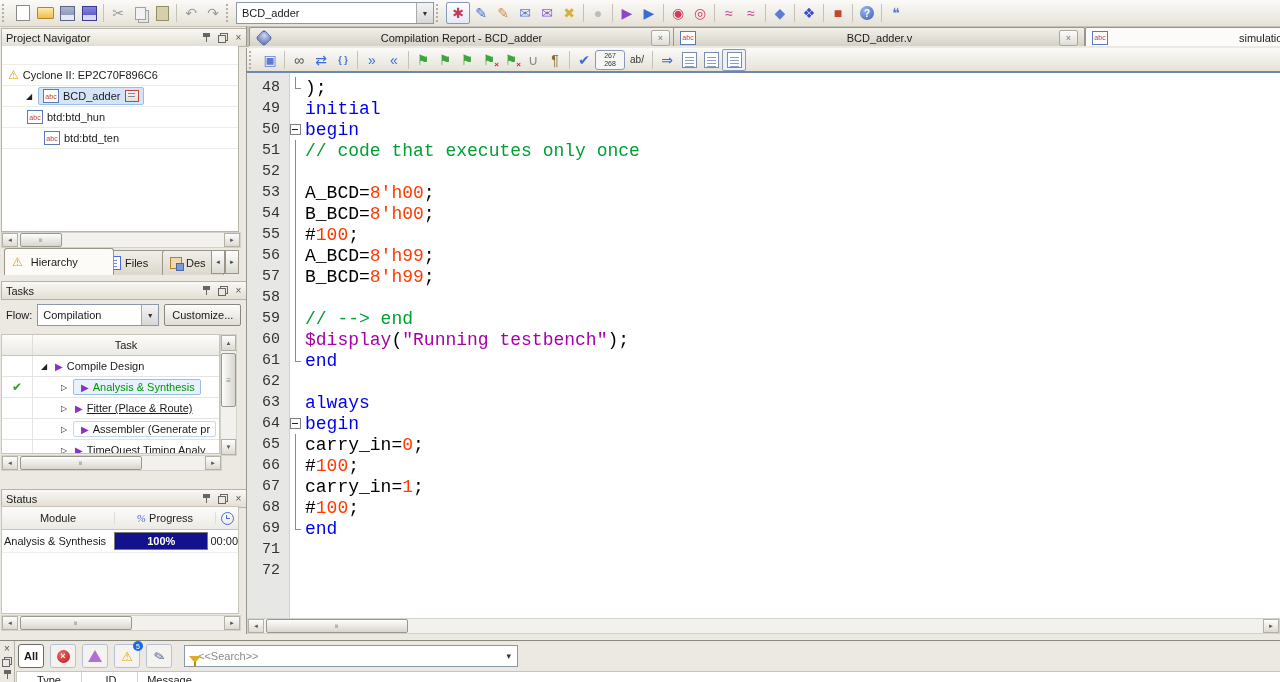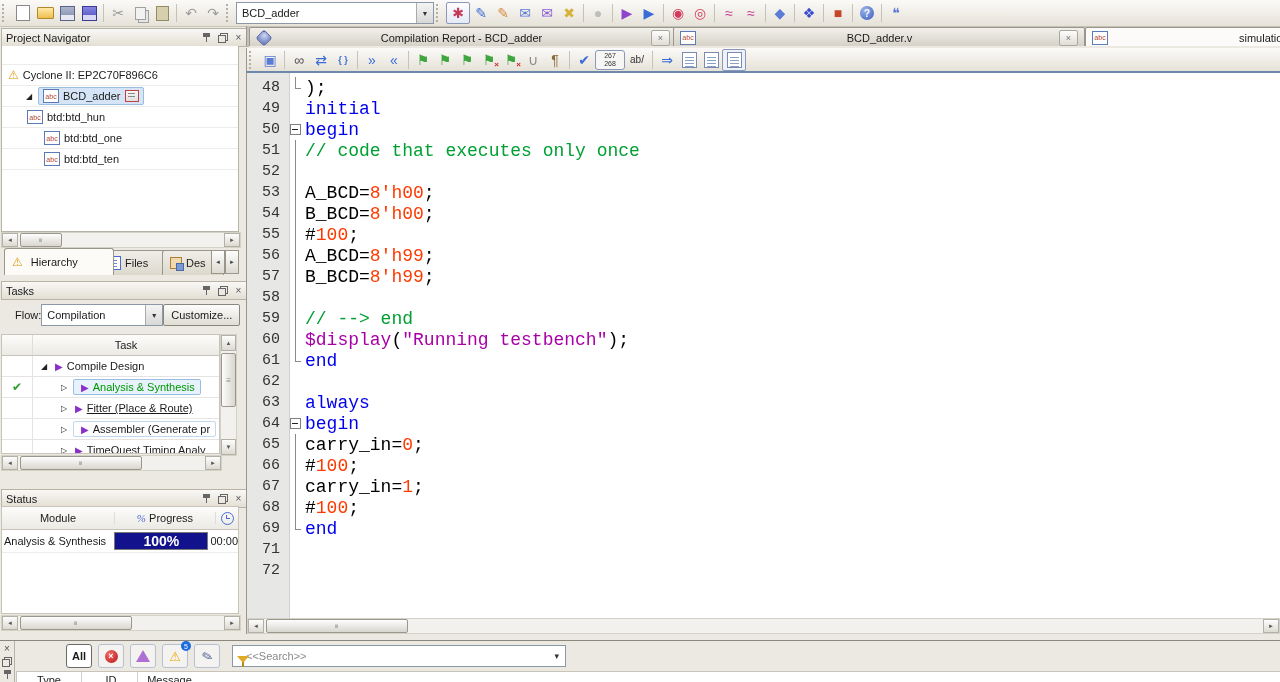--- a/index.html
+++ b/index.html
@@ -91,21 +91,21 @@
   .task-row{height:20px;display:flex;align-items:center;border-bottom:1px solid #e4e4e2;position:relative;}
   .task-check{width:30px;text-align:center;color:#2da02d;font-size:12px;flex:none;border-right:1px solid #e4e4e2;align-self:stretch;display:flex;align-items:center;justify-content:center;}
   .play-g{font-size:10px;margin:0 4px 0 2px;}
   .task-sel{background:#e8f2fc;border:1px solid #9abde2;border-radius:2px;padding:1px 5px;display:inline-flex;align-items:center;}
   .task-sel2{border:1px solid #c2d8ee;border-radius:2px;padding:1px 5px;display:inline-flex;align-items:center;}
   
   .clock-ic{display:inline-block;width:11px;height:11px;border-radius:50%;border:1px solid #4a6bd6;position:relative;}
   .clock-ic::before{content:"";position:absolute;left:4px;top:2px;width:1px;height:4px;background:#4a6bd6;}
   .clock-ic::after{content:"";position:absolute;left:5px;top:5px;width:3px;height:1px;background:#4a6bd6;}
   .pbar{position:relative;height:16px;background:#12128c;border:1px solid #7a7a7a;color:#fff;
-       font-weight:bold;display:flex;align-items:center;justify-content:center;font-size:14px;}
+       font-weight:bold;display:flex;align-items:center;justify-content:center;font-size:11px;}
   
   .etab{position:absolute;top:1px;height:19px;display:flex;align-items:center;gap:6px;padding:0 6px;
        background:linear-gradient(#f2f0ea,#d4d0c6);border:1px solid #9a968c;border-radius:2px 2px 0 0;font-size:11px;}
   .etab.active{background:#fcfbfa;}
   .etab .lbl{flex:1;text-align:center;white-space:nowrap;overflow:hidden;}
   .closebtn{width:17px;height:14px;display:flex;align-items:center;justify-content:center;font-size:9px;color:#777;
        background:linear-gradient(#fdfdfd,#e0ddd4);border:1px solid #aaa79d;border-radius:2px;}
   .gem-ic{display:inline-block;width:10px;height:10px;border-radius:3px;border:1px solid #4a5aa0;
        background:radial-gradient(circle at 35% 30%,#cdd8f2,#5a6bb8);transform:rotate(45deg);margin:0 2px;flex:none;}
   
@@ -119,21 +119,21 @@
   .fold.minus::before{content:"";position:absolute;left:1px;top:5px;width:9px;height:9px;border:1px solid #808080;background:#fff;}
   .fold.minus::after{content:"";position:absolute;left:3px;top:10px;width:6px;height:1px;background:#222;}
   .fold.v::before{content:"";position:absolute;left:6px;top:0;bottom:0;border-left:1px solid #8a8a8a;}
   .fold.end::before{content:"";position:absolute;left:6px;top:0;width:5px;height:11px;border-left:1px solid #8a8a8a;border-bottom:1px solid #8a8a8a;}
   .ct{font-size:18px;white-space:pre;letter-spacing:0;}
   .tok.p{color:#000;} .tok.k{color:#0000ee;} .tok.c{color:#00a033;} .tok.n{color:#ff3a00;} .tok.s2{color:#a800a8;}
   
   #bp{position:absolute;left:0;top:640px;width:1280px;height:42px;background:#ece9e2;border-top:1px solid #8a877d;}
   .fbtn{display:inline-flex;align-items:center;justify-content:center;width:24px;height:22px;
        border:1px solid #b6c2d4;border-radius:3px;background:#f4f3f0;position:relative;vertical-align:middle;}
-  .fbtn.pressed{border:1px solid #6a6a66;background:#fff;font-weight:bold;margin-left:48px;}
+  .fbtn.pressed{border:1px solid #6a6a66;background:#fff;font-weight:bold;}
   .err-ic{width:13px;height:13px;border-radius:50%;background:radial-gradient(circle at 35% 30%,#ef6a6a,#bb1515);
        color:#fff;font-size:9px;font-weight:bold;display:flex;align-items:center;justify-content:center;line-height:13px;}
   .ctri{width:0;height:0;border-left:7px solid transparent;border-right:7px solid transparent;border-bottom:12px solid #b06fd4;}
   .badge{position:absolute;top:-4px;right:-4px;width:10px;height:10px;border-radius:50%;background:#1a6be0;
        color:#fff;font-size:7px;display:flex;align-items:center;justify-content:center;}
   .quill-g{color:#5a6b96;font-size:13px;transform:rotate(-15deg);}
   .funnel{position:relative;width:12px;height:11px;}
   .funnel::before{content:"";position:absolute;left:0;top:0;width:0;height:0;
        border-left:6px solid transparent;border-right:6px solid transparent;border-top:7px solid #ddab28;}
   .funnel::after{content:"";position:absolute;left:5px;top:6px;width:2px;height:5px;background:#b8891a;}
@@ -184,26 +184,20 @@
     </div>
     <div class="tree-row" style="padding-left: 25px;">
       <span style="display: inline-flex; align-items: center;">
         <span class="abc-ic">abc</span>
         <span>btd:btd_hun</span>
       </span>
     </div>
     <div class="tree-row" style="padding-left: 42px;">
       <span style="display: inline-flex; align-items: center;">
         <span class="abc-ic">abc</span>
-        <span>btd:btd_one</span>
-      </span>
-    </div>
-    <div class="tree-row" style="padding-left: 42px;">
-      <span style="display: inline-flex; align-items: center;">
-        <span class="abc-ic">abc</span>
         <span>btd:btd_ten</span>
       </span>
     </div>
   </div>
 <div class="hscroll" id="pn-hscroll" style="left:1px;top:232px;width:238px;">
   <span class="sbtn">◄</span>
   <span class="thumb" style="width:40px;margin-left:2px;">
       <span>≡</span>
     </span>
   <span class="sbtn" style="margin-left:auto;">►</span>
@@ -230,21 +224,21 @@
   <span class="pt-controls">
     <span class="wbtn">
         <span class="pin-ic"></span>
       </span>
     <span class="wbtn">
         <span class="float-ic"></span>
       </span>
     <span class="wbtn">×</span>
   </span>
 </div>
-<div style="position:absolute;left:1px;top:298px;width:262px;height:34px;display:flex;align-items:center;padding-left:14px;box-sizing:border-box;">
+<div style="position:absolute;left:1px;top:298px;width:262px;height:34px;display:flex;align-items:center;gap:5px;padding-left:5px;box-sizing:border-box;">
   <span>Flow:</span>
   <span class="combo" style="width:120px;">
     <span class="combo-text">Compilation</span>
     <span class="combo-arrow">▼</span>
   </span>
   <span class="btn">Customize...</span>
 </div>
 <div style="position:absolute;left:1px;top:334px;width:219px;height:120px;background:#fff;border:1px solid #c8c4ba;box-sizing:border-box;overflow:hidden;">
   <div style="height:20px;display:flex;align-items:center;background:linear-gradient(#fcfcfb,#eceae4);border-bottom:1px solid #c8c4ba;">
     <span style="width:30px;border-right:1px solid #ddd;align-self:stretch;"></span>

